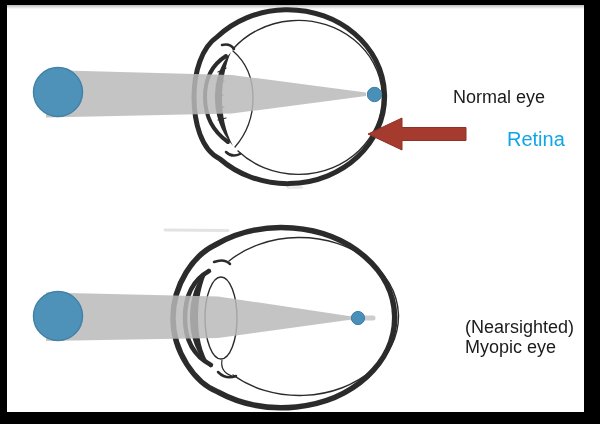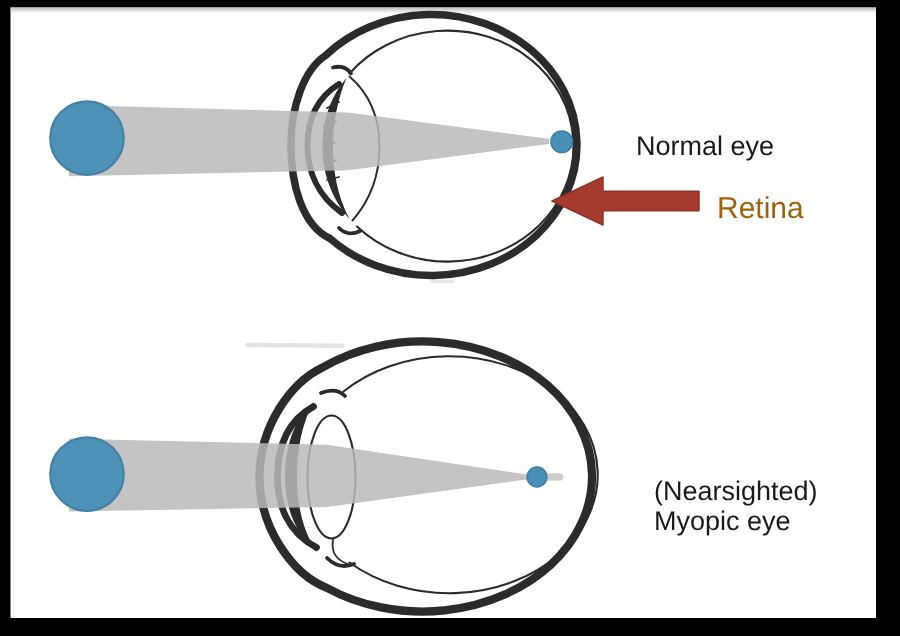--- a/index.html
+++ b/index.html
@@ -11,23 +11,23 @@
   .canvas{
     position:absolute;left:7px;top:5px;width:577px;height:407px;
     background:#ffffff;
   }
   .canvas::before{ 
     content:"";position:absolute;left:0;top:0;right:0;height:4px;
     background:linear-gradient(#bdbdbd,rgba(255,255,255,0));
     pointer-events:none;
   }
   .scene{position:absolute;left:0;top:0;z-index:2;}
-  .label{position:absolute;z-index:3;white-space:nowrap;}
+  .label{position:absolute;z-index:3;white-space:nowrap;margin-left:29px;}
   .label-normal{left:424px;top:87px;font-size:18px;color:#1b1b1b;}
-  .label-retina{left:478px;top:128px;font-size:20px;color:#a16207;}
+  .label-retina{left:478px;top:128px;font-size:20px;color:#0ea5e9;}
   .label-myopic{left:436px;top:317px;font-size:18px;color:#1b1b1b;line-height:20px;}
 </style>
 </head>
 <body>
 
 <div class="frame">
   <div class="canvas"></div>
 
   <svg class="scene" width="600" height="424" viewBox="0 0 600 424">
 

